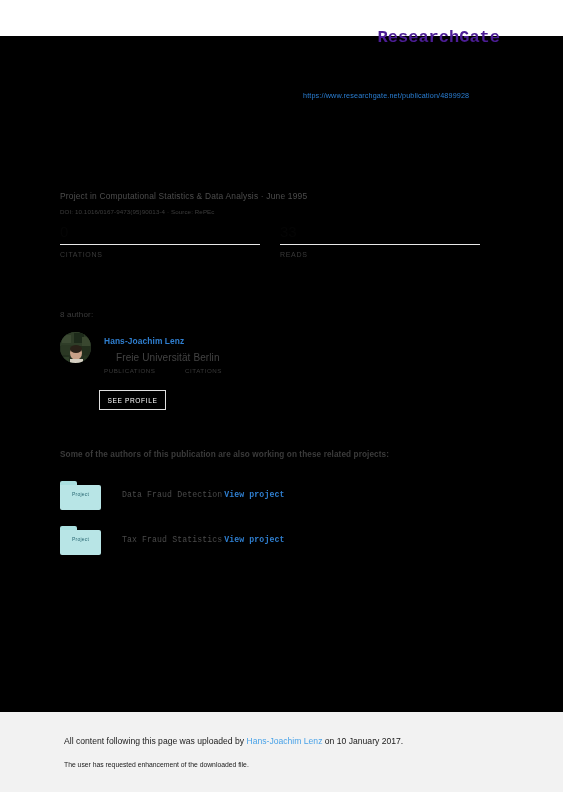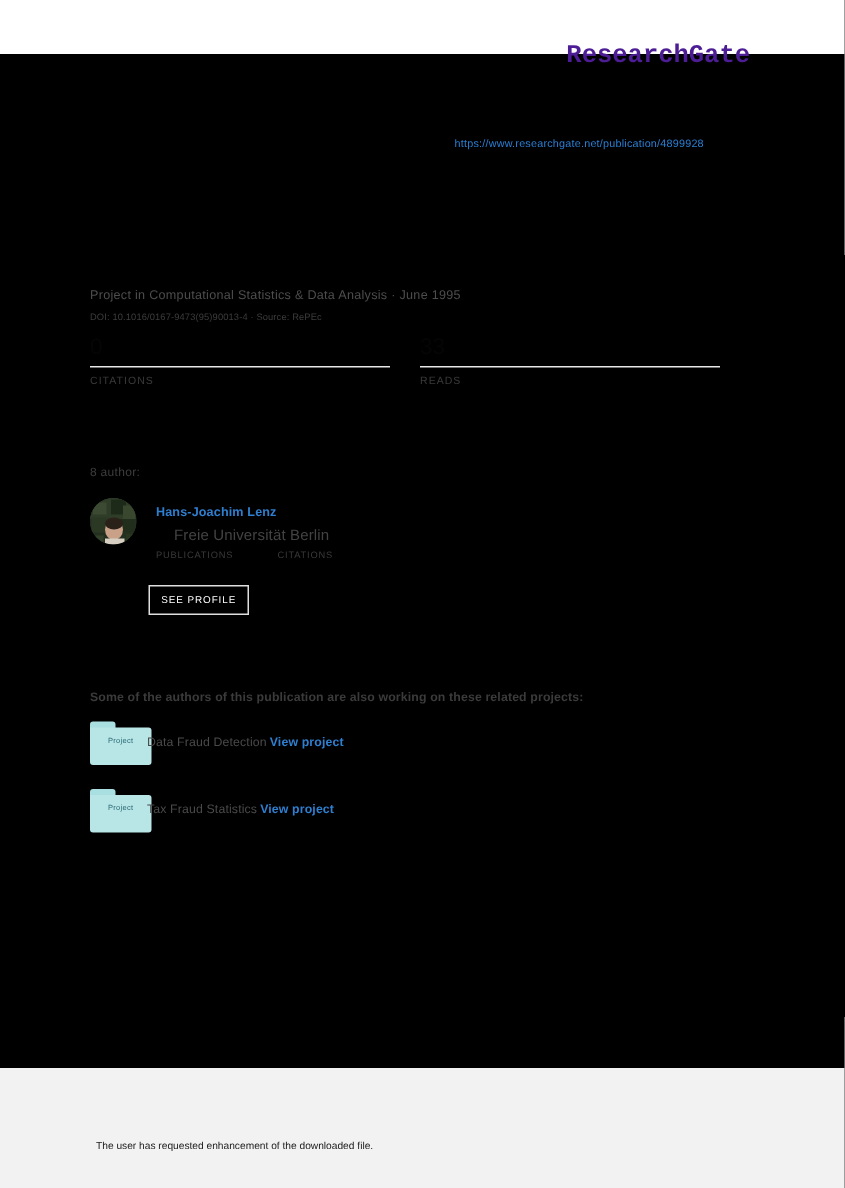--- a/index.html
+++ b/index.html
@@ -192,21 +192,21 @@
     box-sizing: border-box;
     cursor: pointer;
     padding: 0;
     font-family: "Liberation Sans", sans-serif;
   }
 
   
   .projects-intro {
     position: absolute;
     left: 60px;
-    top: 460px;
+    top: 450px;
     font-size: 8.2px;
     font-weight: bold;
     color: #3b3b3b;
     letter-spacing: 0.1px;
     white-space: nowrap;
   }
   .project-row {
     position: absolute;
     left: 60px;
     width: 400px;
@@ -241,26 +241,27 @@
     position: absolute;
     left: 0; top: 10px;
     width: 41px;
     text-align: center;
     font-size: 5px;
     color: #2b6a75;
     letter-spacing: 0.2px;
   }
   .project-title {
     position: absolute;
-    left: 38px;
+    left: 62px;
     top: 9px;
     font-size: 8.2px;
     color: #4a4a4a;
     white-space: nowrap;
     letter-spacing: 0.1px;
+    font-family: Liberation Mono, monospace;
   }
   .project-view {
     font-size: 8.2px;
     font-weight: bold;
     color: #2f7fd0;
     letter-spacing: 0.1px;
     margin-left: 2px;
   }
 
   
@@ -371,14 +372,17 @@
     <div class="folder-tab"></div>
     <div class="folder-body"></div>
     <div class="folder-label">Project</div>
   </div>
   <div class="project-title">
     <span>Tax Fraud Statistics</span><span class="project-view">View project</span>
   </div>
 </div>
 
 <div class="footer">
+  <div class="footer-line1">
+    <span>All content following this page was uploaded by </span><span class="flink">Hans-Joachim Lenz</span><span> on 10 January 2017.</span>
+  </div>
   <div class="footer-line2">The user has requested enhancement of the downloaded file.</div>
 </div>
 
 </body></html>

